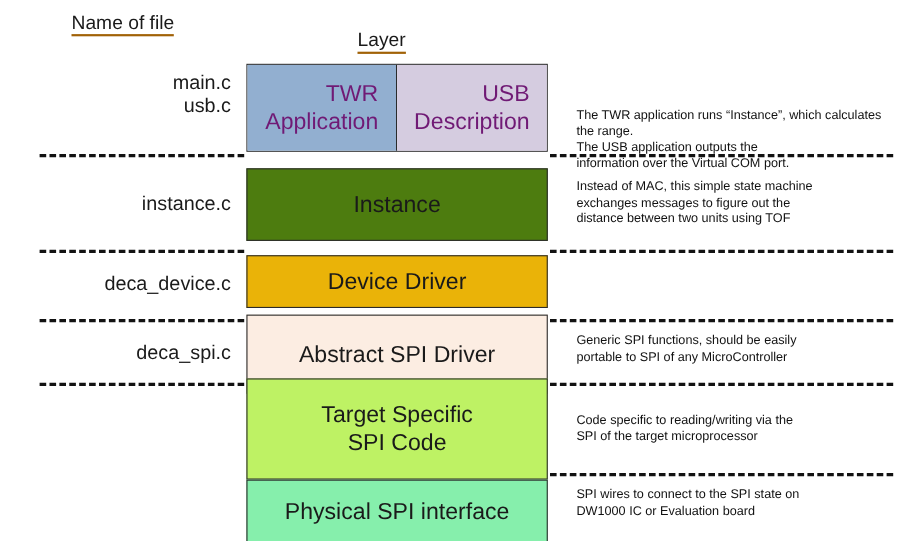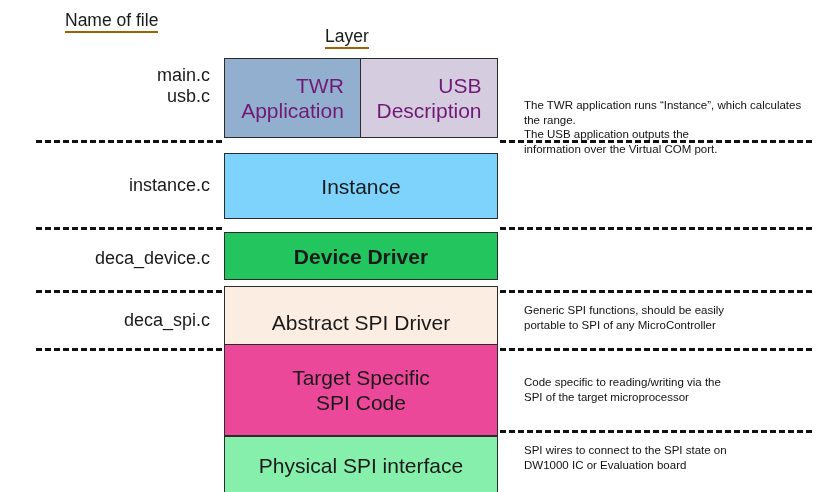--- a/index.html
+++ b/index.html
@@ -128,36 +128,39 @@
     <div class="half" style="background:#D5CCE0;">USB
 Description</div>
   </div>
 
   <div class="desc" style="top:58px;margin-top:40px;">The TWR application runs “Instance”, which calculates the range.
 The USB application outputs the
 information over the Virtual COM port.</div>
 
   <div class="filename" style="top:175px;">instance.c</div>
 
-  <div class="layer-box" style="top:153px; height:66px; background:#7dd3fc;">Instance</div>
+  <div class="layer-box" style="top:153px; height:66px; background:#4d7c0f;">Instance</div>
 
+  <div class="desc" style="top:163px;">Instead of MAC, this simple state machine
+exchanges messages to figure out the
+distance between two units using TOF</div>
 
   <div class="filename" style="top:248px;">deca_device.c</div>
 
-  <div class="layer-box" style="top:232px; height:48px; background:#22c55e;font-weight:bold;">Device Driver</div>
+  <div class="layer-box" style="top:232px; height:48px; background:#eab308;">Device Driver</div>
 
 
   <div class="filename" style="top:310px;">deca_spi.c</div>
 
   <div class="layer-box" style="top:286px; height:72px; background:#FCEDE2;">Abstract SPI Driver</div>
 
   <div class="desc" style="top:303px;">Generic SPI functions, should be easily
 portable to SPI of any MicroController</div>
 
-  <div class="layer-box" style="top:344px; height:92px; background:#ec4899;">Target Specific
+  <div class="layer-box" style="top:344px; height:92px; background:#bef264;">Target Specific
 SPI Code</div>
 
   <div class="desc" style="top:375px;">Code specific to reading/writing via the
 SPI of the target microprocessor</div>
 
   <div class="layer-box" style="top:436px; height:58px; background:#86efac;">Physical SPI interface</div>
 
   <div class="desc" style="top:443px;">SPI wires to connect to the SPI state on
 DW1000 IC or Evaluation board</div>
 

